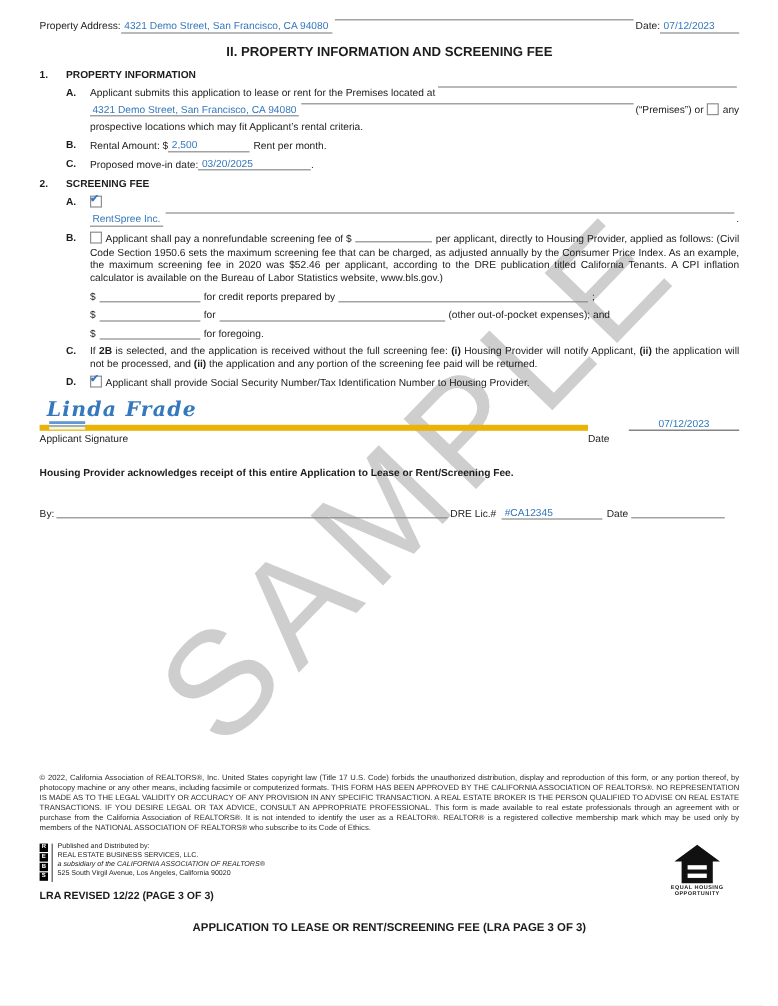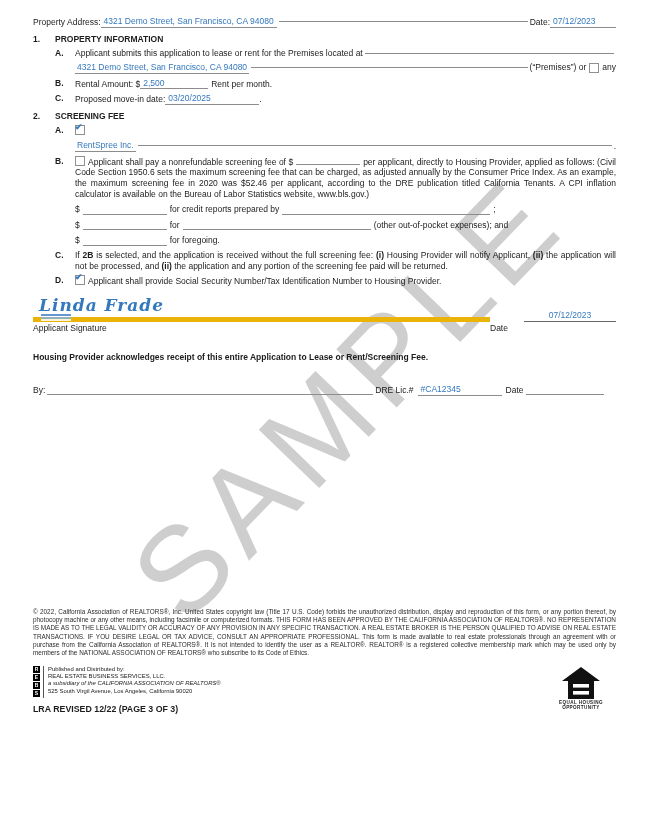--- a/index.html
+++ b/index.html
@@ -2,21 +2,21 @@
 <html><head>
 <meta charset="utf-8">
 <style>
   html,body{margin:0;padding:0;background:#e8e8e8;}
   .page{position:relative;width:648px;height:838px;background:#fff;overflow:hidden;
         font-family:"Liberation Sans",sans-serif;font-size:8.5px;color:#1c1c1c;line-height:1.25;}
   .content{position:absolute;left:33px;top:0;width:583px;z-index:1;}
   .b{font-weight:bold;}
   .i{font-style:italic;}
   .blue{color:#3478bd;}
-  .row{display:flex;align-items:center;}
+  .row{display:flex;align-items:flex-start;}
   .fill{flex:1;border-bottom:1px solid #8c8c8c;margin:0 2px 1px 2px;min-width:10px;}
   .ul{border-bottom:1px solid #8c8c8c;padding:0 3px 0 3px;}
   .blank{display:inline-block;border-bottom:1px solid #8c8c8c;height:8px;vertical-align:baseline;margin:0 3px;}
   .hdr{margin-top:16px;}
   .title{text-align:center;font-weight:bold;font-size:11px;margin-top:10px;}
   .intro{margin-top:13px;}
   .sec{display:flex;margin-top:6px;}
   .num{width:22px;font-weight:bold;flex:none;}
   .sechead{font-weight:bold;}
   .item{display:flex;margin-top:4px;}
@@ -65,20 +65,21 @@
   <div class="content">
 
     <div class="row hdr">
       <span class="nowrap">Property Address:</span>
       <span class="blue ul nowrap">4321 Demo Street, San Francisco, CA 94080</span>
       <span class="fill"></span>
       <span class="nowrap">Date:</span>
       <span class="blue ul nowrap" style="min-width:60px;">07/12/2023</span>
     </div>
 
+    <div class="title">II. PROPERTY INFORMATION AND SCREENING FEE</div>
 
 
     <div class="sec">
       <span class="num">1.</span>
       <span class="sechead">PROPERTY INFORMATION</span>
     </div>
 
     <div class="item indent1">
       <span class="ltr">A.</span>
       <div class="ibody">
@@ -86,20 +87,21 @@
           <span class="nowrap">Applicant submits this application to lease or rent for the Premises located at</span>
           <span class="fill"></span>
         </div>
         <div class="row" style="margin-top:3px;">
           <span class="blue nowrap" style="border-bottom:1px solid #8c8c8c;padding:0 2px;">4321 Demo Street, San Francisco, CA 94080</span>
           <span class="fill"></span>
           <span class="nowrap">(“Premises”) or</span>
           <span class="cb" style="margin-left:3px;"></span>
           <span class="nowrap">any</span>
         </div>
+        <div style="margin-top:3px;">prospective locations which may fit Applicant’s rental criteria.</div>
       </div>
     </div>
 
     <div class="item indent1">
       <span class="ltr">B.</span>
       <div class="ibody row" style="align-items:flex-end;">
         <span class="nowrap">Rental Amount: $</span>
         <span class="blue ul nowrap" style="min-width:62px;">2,500</span>
         <span class="sp nowrap">Rent per month.</span>
       </div>
@@ -229,15 +231,16 @@
           <rect x="12" y="18" width="16" height="3.6" fill="#fff"></rect>
           <rect x="12" y="25" width="16" height="3.6" fill="#fff"></rect>
         </svg>
         <div class="eho-txt">
           <div>EQUAL HOUSING</div>
           <div>OPPORTUNITY</div>
         </div>
       </div>
     </div>
 
+    <div class="foot-title">APPLICATION TO LEASE OR RENT/SCREENING FEE (LRA PAGE 3 OF 3)</div>
 
   </div>
 </div>
 
 </body></html>

